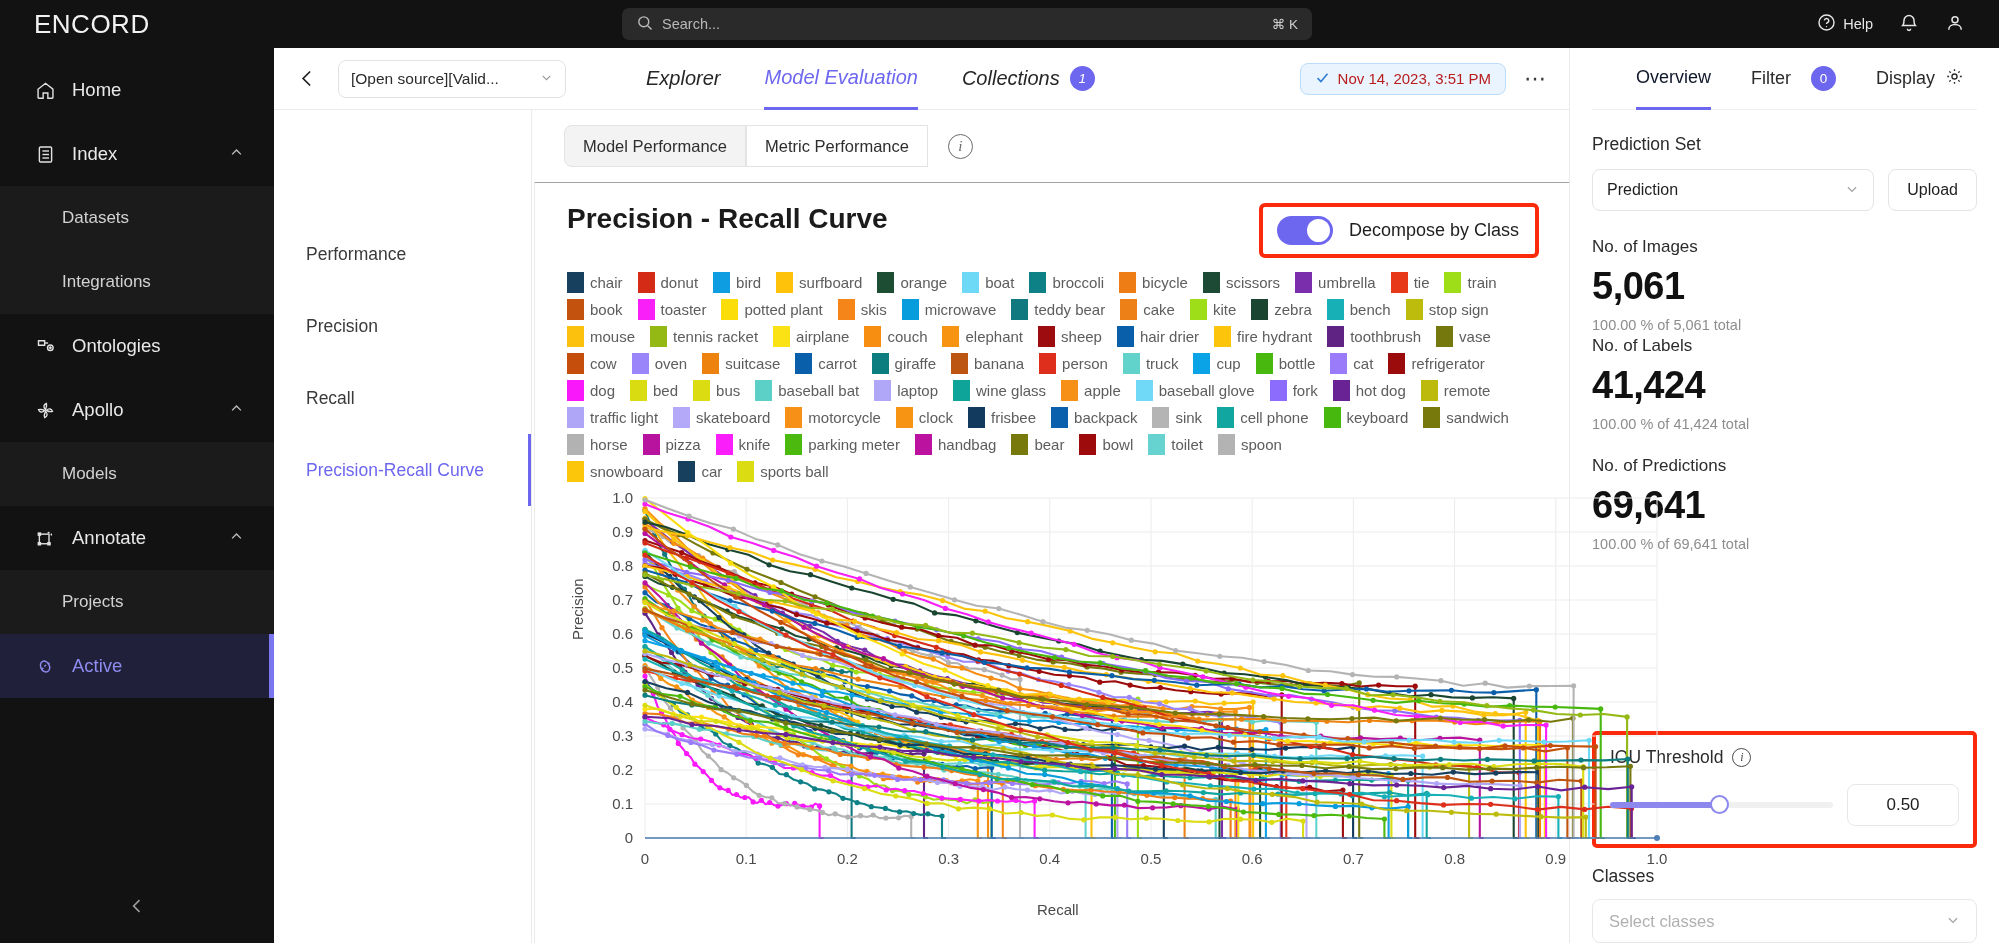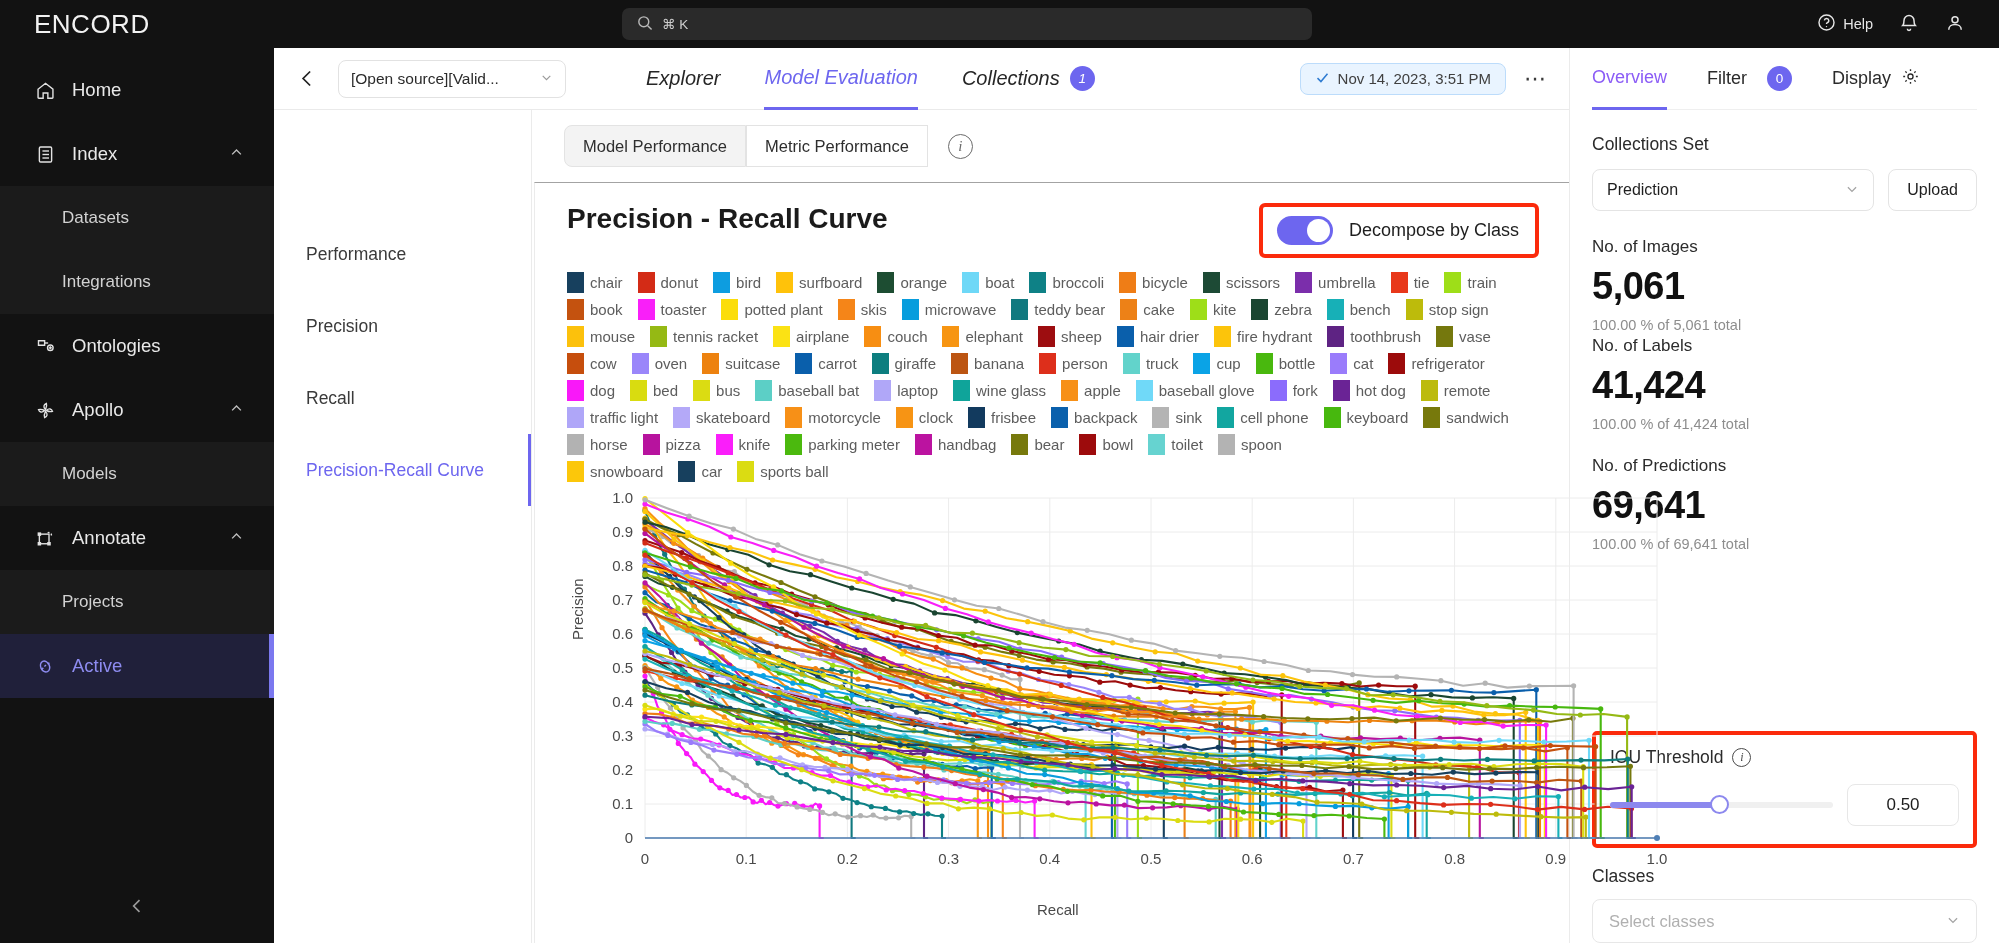--- a/index.html
+++ b/index.html
@@ -75,21 +75,21 @@
   .proj-select .cv { margin-left: auto; color: #9a9a9a; font-size: 12px; }
   .nav-tabs { display: flex; align-items: center; gap: 44px; margin-left: 80px; height: 62px; font-style: italic; }
   .ntab { font-size: 20px; color: #262626; height: 62px; display: flex; align-items: center; cursor: pointer; }
   .ntab.sel { color: #6d66ef; border-bottom: 3px solid #6d66ef; }
   .badge-round {
     min-width: 25px; height: 25px; padding: 0 7px; border-radius: 50%; background: #6d66ef; color: #fff;
     font-size: 13.5px; display: inline-flex; align-items: center; justify-content: center; margin-left: 10px;
   }
   .date-chip {
     margin-left: auto; height: 32px; border: 1px solid #bcdcfb; background: #e9f4ff; border-radius: 8px;
-    display: flex; align-items: center; gap: 8px; padding: 0 14px; color: #404040; font-size: 15px; cursor: pointer;
+    display: flex; align-items: center; gap: 8px; padding: 0 14px; color: #b91c1c; font-size: 15px; cursor: pointer;
   }
   .dots { margin-left: 18px; color: #3a3a3a; font-size: 22px; letter-spacing: 1px; cursor: pointer; }
 
   
   .sub-area { display: flex; flex: 1; min-height: 0; }
   .left-rail {
     width: 258px; flex: 0 0 258px; border-right: 1px solid #ebebeb; padding-top: 108px;
   }
   .rail-item {
     height: 72px; display: flex; align-items: center; padding-left: 32px; font-size: 17.5px; color: #3a3a3a; cursor: pointer;
@@ -138,21 +138,21 @@
   }
   .xlabel { position: absolute; left: 470px; bottom: 2px; font-size: 15px; color: #4a4a4a; }
 
   
   .rightpanel {
     width: 430px; flex: 0 0 430px; border-left: 1px solid #ebebeb; background: #fff; padding: 0 22px;
     display: flex; flex-direction: column;
   }
   .rp-tabs { display: flex; align-items: center; gap: 40px; height: 62px; border-bottom: 1px solid #efefef; }
   .rp-tab { font-size: 18px; color: #2b2b2b; height: 62px; display: flex; align-items: center; gap: 10px; cursor: pointer; }
-  .rp-tab.sel { color: #8b5cf6; border-bottom: 3px solid #6d66ef; }
+  .rp-tab.sel { color: #0f172a; border-bottom: 3px solid #6d66ef; margin-left: 44px; }
   .rp-label { font-size: 17.5px; color: #2b2b2b; margin-top: 24px; }
   .rp-row { display: flex; gap: 14px; margin-top: 14px; }
   .rp-select {
     flex: 1; height: 42px; border: 1px solid #e4e4e4; border-radius: 8px; display: flex; align-items: center;
     padding: 0 14px; font-size: 16px; color: #1f1f1f; cursor: pointer;
   }
   .rp-select .cv { margin-left: auto; color: #a4a4a4; font-size: 13px; }
   .rp-btn {
     height: 42px; border: 1px solid #e4e4e4; border-radius: 8px; display: flex; align-items: center;
     padding: 0 18px; font-size: 16px; color: #1f1f1f; cursor: pointer;
@@ -196,20 +196,21 @@
       <span>ENCORD</span>
     </div>
 
     <div class="searchbox">
       <span>
         <svg width="17" height="17" viewBox="0 0 24 24" fill="none" stroke="#b9b9b9" stroke-width="2">
           <circle cx="11" cy="11" r="7"></circle>
             <line x1="16.5" y1="16.5" x2="22" y2="22"></line>
         </svg>
       </span>
+      <span class="sb-label">Search...</span>
       <span class="sb-kbd">⌘ K</span>
     </div>
 
     <div class="top-right">
       <div class="ti">
         <span>
           <svg width="19" height="19" viewBox="0 0 24 24" fill="none" stroke="#e6e6e6" stroke-width="1.8">
             <circle cx="12" cy="12" r="9.5"></circle>
               <path d="M9.3 9.3a2.8 2.8 0 1 1 3.4 3.1c-.6.3-.7.8-.7 1.4"></path>
               <circle cx="12" cy="17.2" r="0.9" fill="#e6e6e6" stroke="none"></circle>
@@ -2632,21 +2633,21 @@
           <span>Display</span>
           <span>
             <svg width="19" height="19" viewBox="0 0 24 24" fill="none" stroke="#2b2b2b" stroke-width="1.7">
               <circle cx="12" cy="12" r="3.2"></circle>
               <path d="M12 2.8v2.4M12 18.8v2.4M21.2 12h-2.4M5.2 12H2.8M18.5 5.5l-1.7 1.7M7.2 16.8l-1.7 1.7M18.5 18.5l-1.7-1.7M7.2 7.2 5.5 5.5"></path>
             </svg>
           </span>
         </div>
       </div>
 
-      <div class="rp-label">Collections Set</div>
+      <div class="rp-label">Prediction Set</div>
       <div class="rp-row">
         <div class="rp-select">
           <span>Prediction</span>
           <span class="cv">
             <svg width="14" height="14" viewBox="0 0 24 24" fill="none" stroke="#a4a4a4" stroke-width="2.2">
                 <polyline points="5,9 12,16 19,9"></polyline>
               </svg>
           </span>
         </div>
         <div class="rp-btn">

